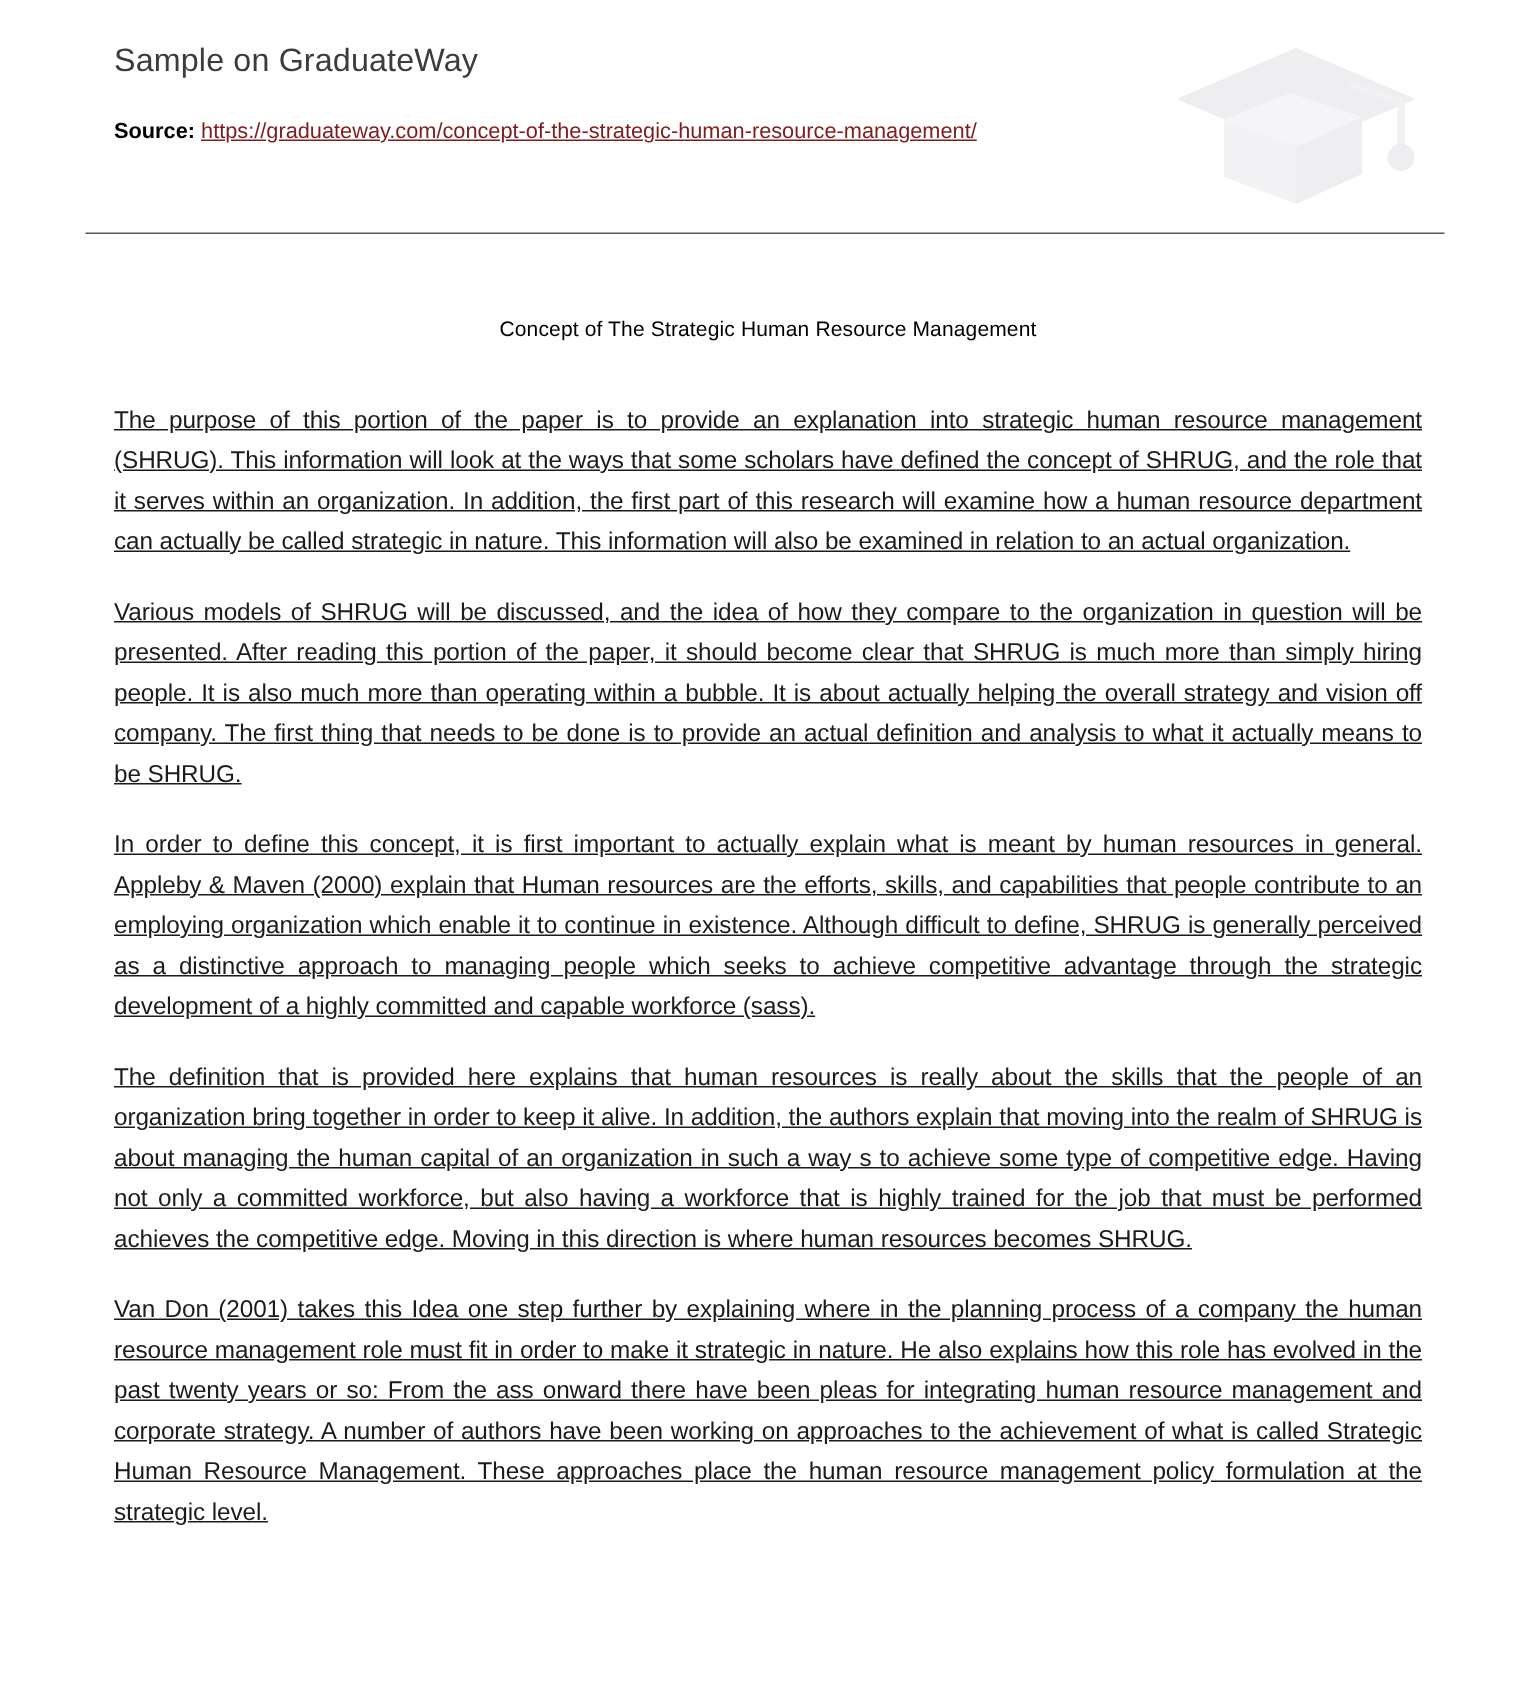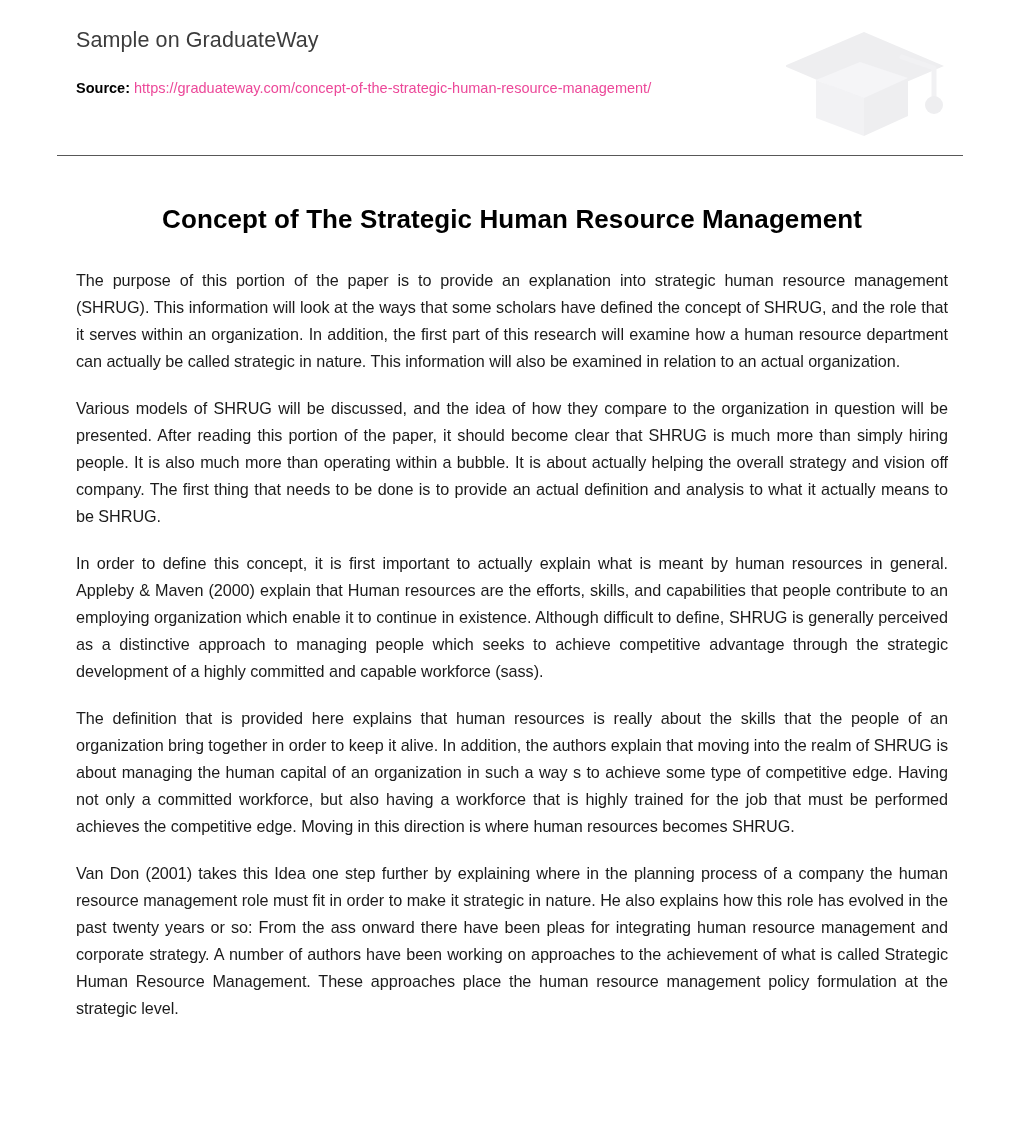--- a/index.html
+++ b/index.html
@@ -56,21 +56,22 @@
     color: #3c3c3c;
     font-weight: 400;
     word-break: break-word;
   }
   .source-label {
     font-weight: 700;
     color: #000000;
   }
   .source-url {
     font-weight: 400;
-    color: #ec4899;
+    color: #7f1d1d;
+    text-decoration: underline;
   }
 
   
   .logo-wrap {
     position: absolute;
     right: 58px;
     top: 26px;
     width: 180px;
     height: 112px;
     pointer-events: none;
@@ -93,23 +94,23 @@
     margin: 0;
   }
 
   
   .doc-title {
     position: absolute;
     left: 0;
     top: 206px;
     width: 1024px;
     text-align: center;
-    font-size: 26px;
+    font-size: 14px;
     line-height: 26px;
-    font-weight: 700;
+    font-weight: 400;
     color: #000000;
     font-family: "Liberation Sans Narrow", "Liberation Sans", "DejaVu Sans", sans-serif;
     letter-spacing: 0.1px;
   }
 
   
   .body-content {
     position: absolute;
     left: 76px;
     top: 267px;
@@ -118,20 +119,21 @@
 
   .body-content p {
     margin: 0 0 20px 0;
     font-size: 16.2px;
     line-height: 27px;
     color: #1b1b1b;
     text-align: justify;
     text-justify: inter-word;
     font-family: "Liberation Sans", "DejaVu Sans", sans-serif;
     letter-spacing: -0.05px;
+    text-decoration: underline;
   }
   .body-content p:last-child {
     margin-bottom: 0;
   }
 </style>
 </head>
 <body>
 
 <div class="page">
 

